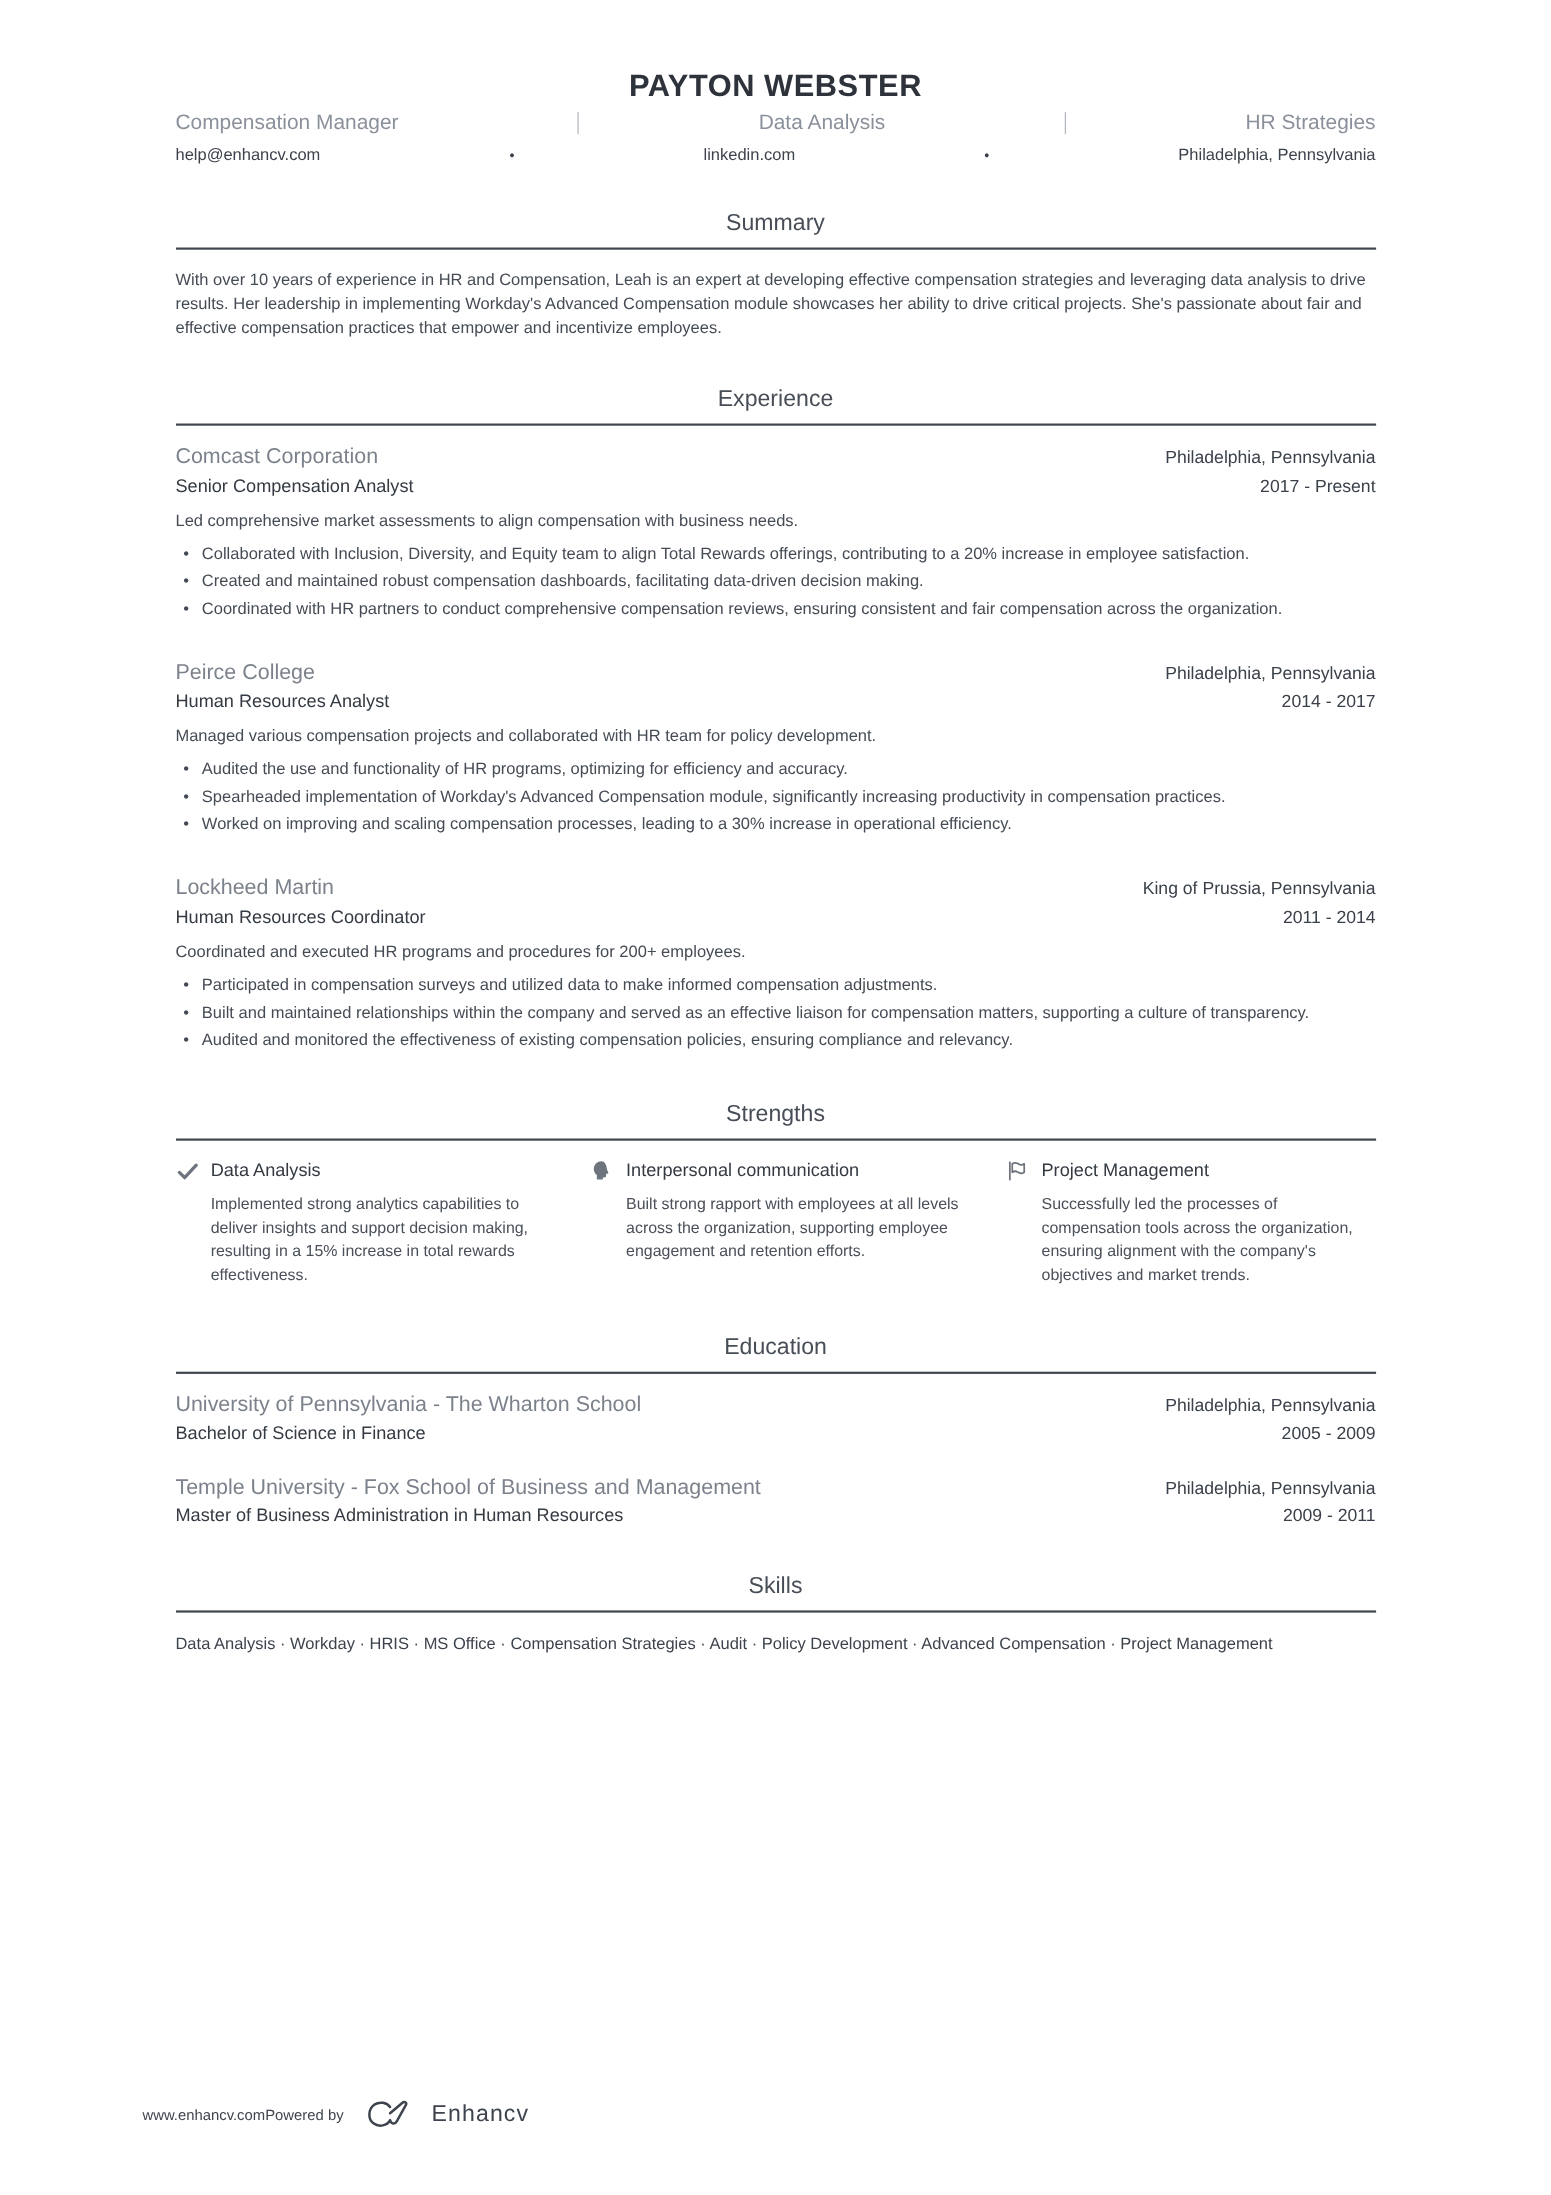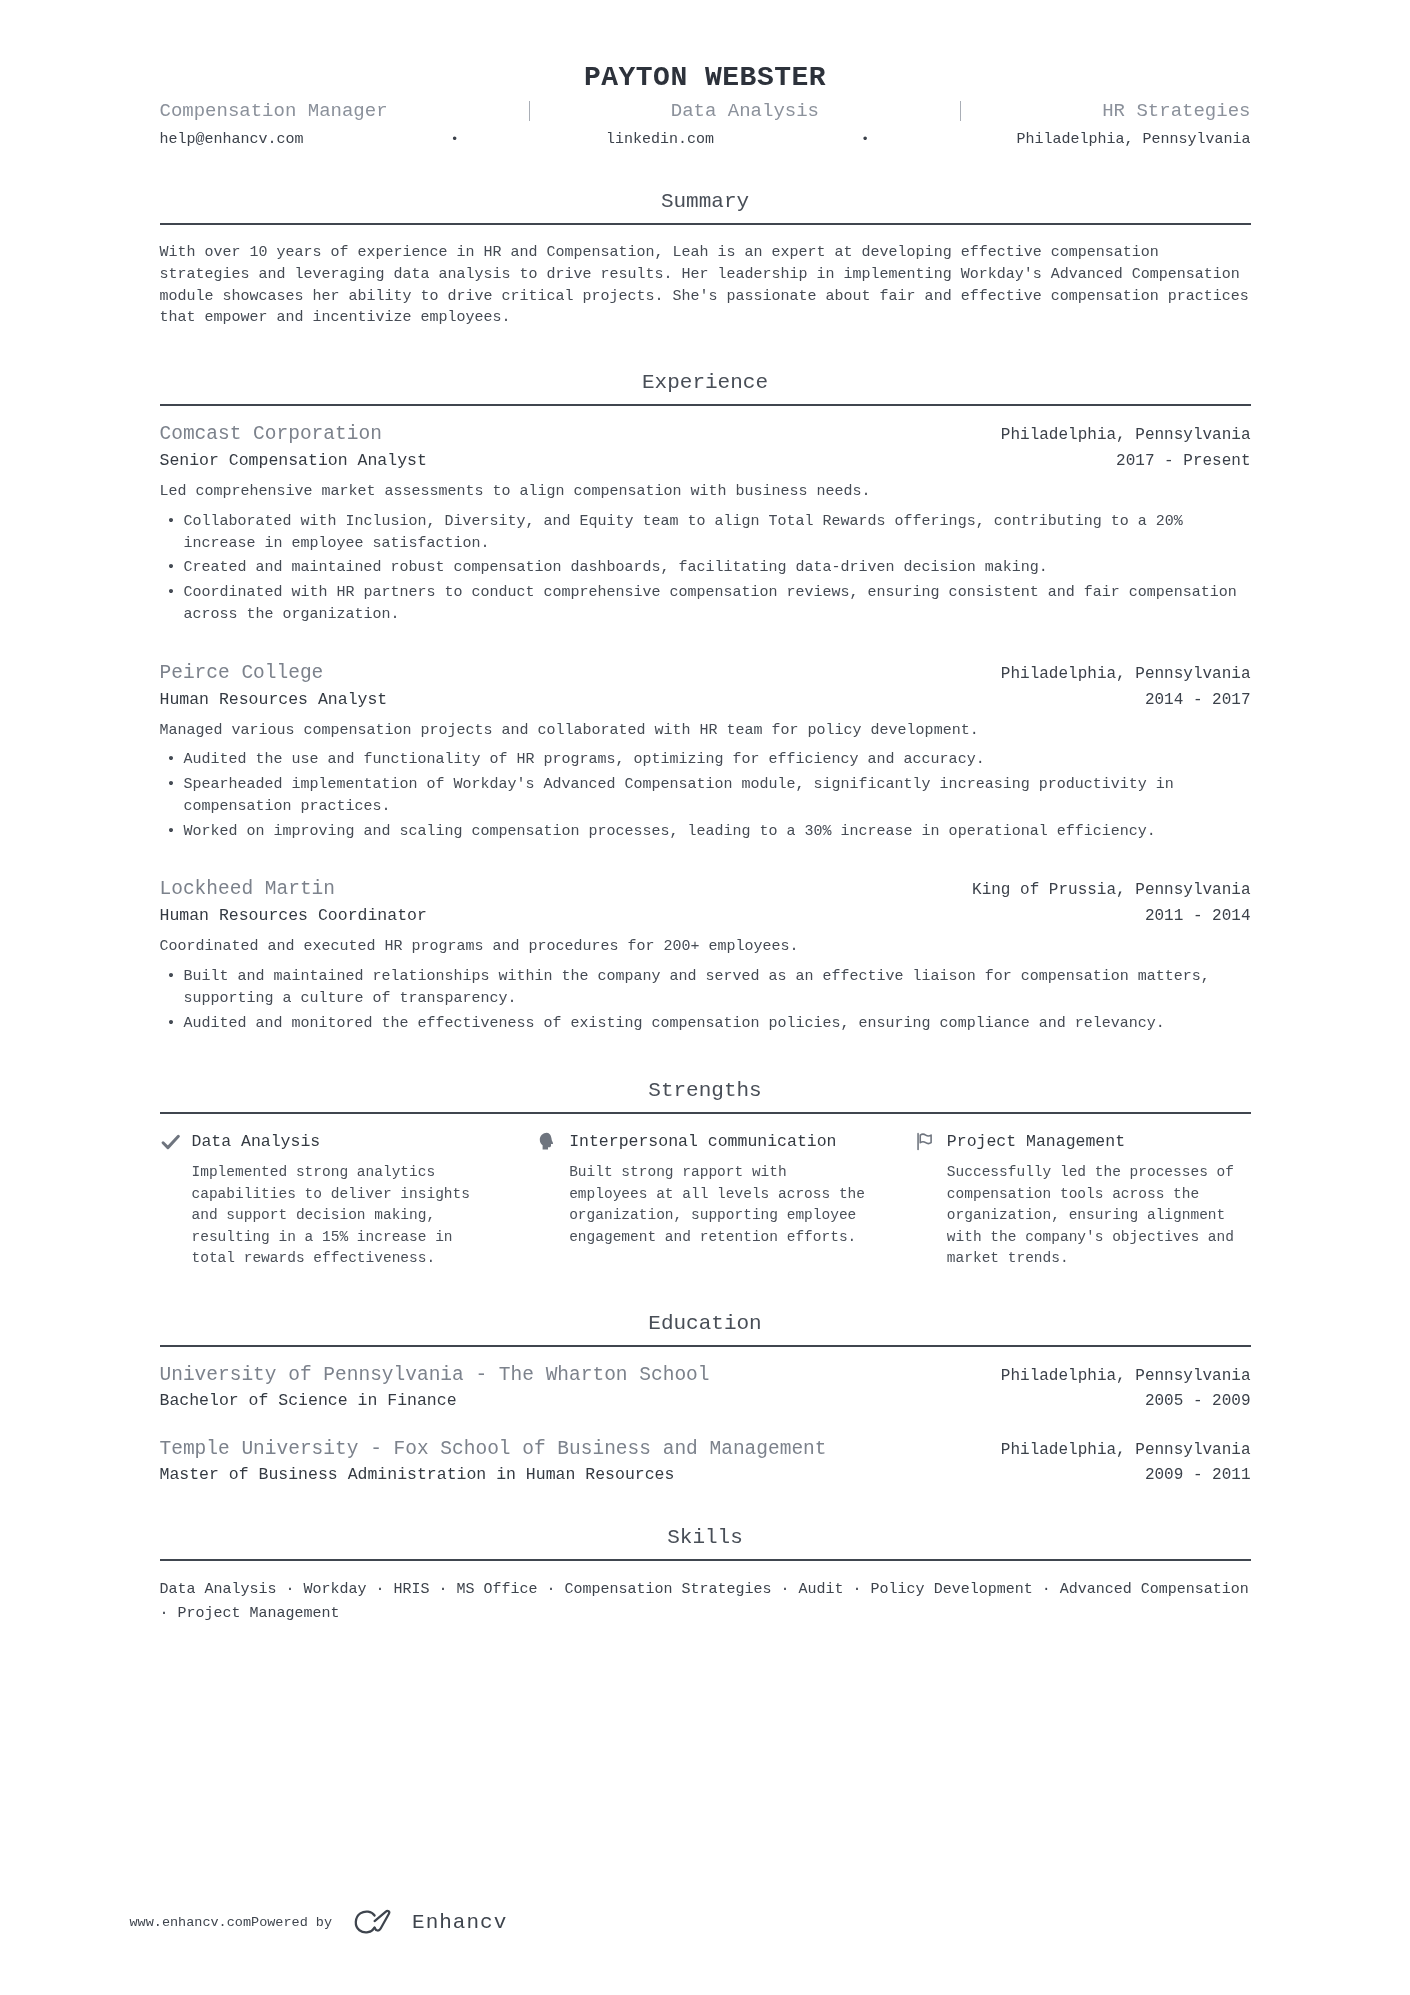--- a/index.html
+++ b/index.html
@@ -8,21 +8,20 @@
 
   .page {
     width: 1251px;
     min-height: 1995px;
     margin: 0 auto;
     background: #ffffff;
     padding: 62px 80px 0 80px;
     display: flex;
     flex-direction: column;
     color: #454b54;
-    font-family: Liberation Mono, monospace;
   }
 
   
   .hdr { text-align: center; }
   .name {
     margin: 0;
     font-size: 28px;
     font-weight: 700;
     letter-spacing: 0.5px;
     color: #2d323b;
@@ -195,20 +194,21 @@
       <div class="row">
         <div class="org">Lockheed Martin</div>
         <div class="right-meta">King of Prussia, Pennsylvania</div>
       </div>
       <div class="row">
         <div class="role">Human Resources Coordinator</div>
         <div class="right-meta">2011 - 2014</div>
       </div>
       <p class="body-text job-desc">Coordinated and executed HR programs and procedures for 200+ employees.</p>
       <ul class="blist">
+        <li>Participated in compensation surveys and utilized data to make informed compensation adjustments.</li>
         <li>Built and maintained relationships within the company and served as an effective liaison for compensation matters, supporting a culture of transparency.</li>
         <li>Audited and monitored the effectiveness of existing compensation policies, ensuring compliance and relevancy.</li>
       </ul>
     </div>
   </section>
 
   <section>
     <h2 class="sec-h">Strengths</h2>
     <hr class="rule">
     <div class="str-grid">

